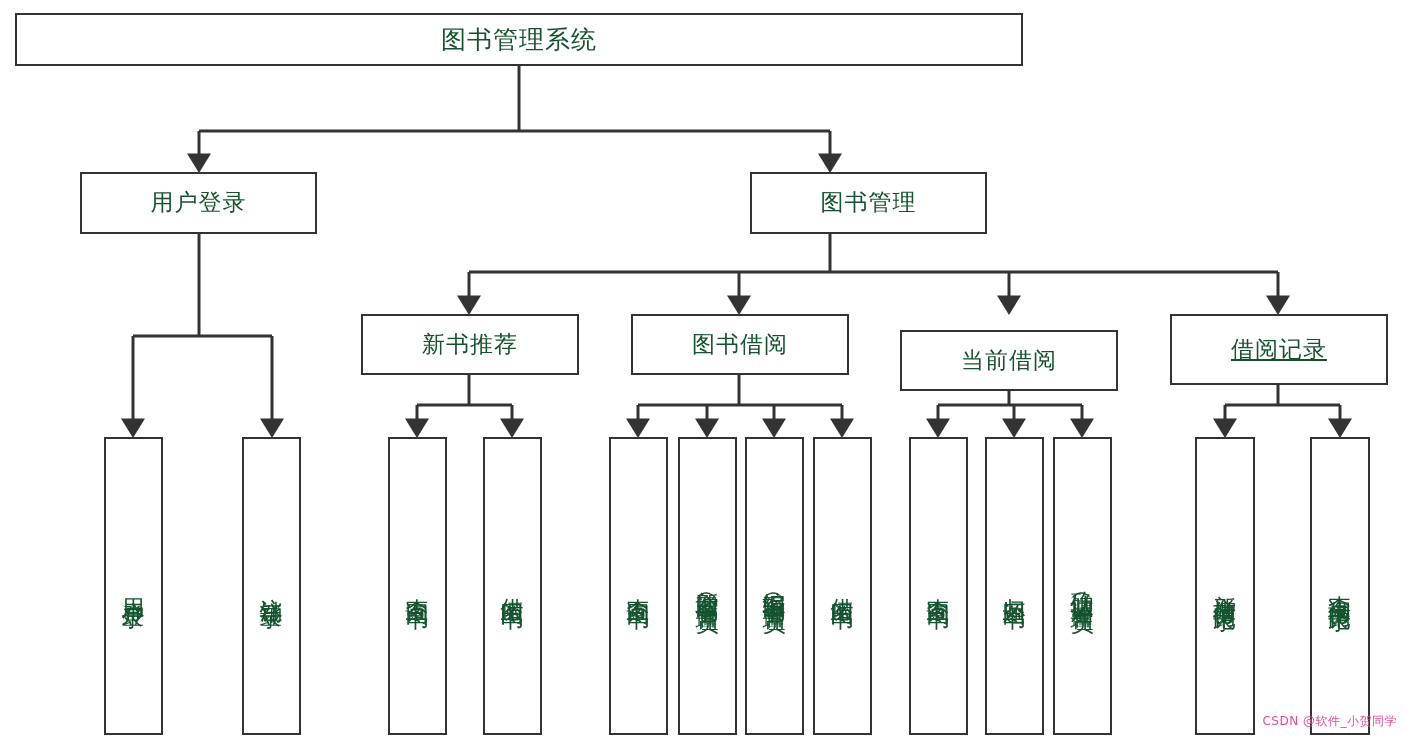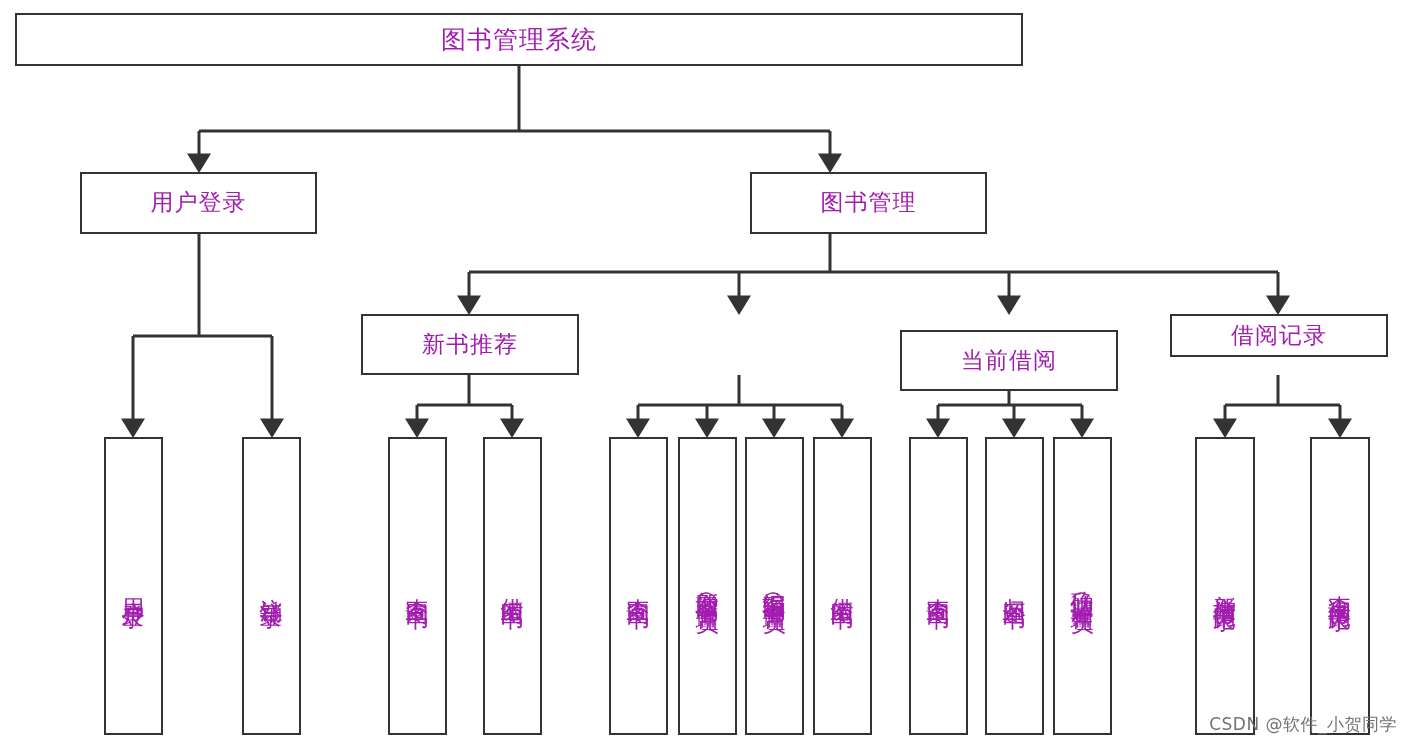--- a/index.html
+++ b/index.html
@@ -26,21 +26,21 @@
     pointer-events: none;
   }
   .node {
     position: absolute;
     box-sizing: border-box;
     background: #ffffff;
     border: 2px solid #333333;
     display: flex;
     align-items: center;
     justify-content: center;
-    color: #a21caf;
+    color: #14532d;
   }
   .node.horiz {
     font-size: 23px;
     line-height: 1.2;
     letter-spacing: 1px;
   }
   .node.vert {
     writing-mode: vertical-rl;
     text-orientation: upright;
     font-size: 23px;
@@ -55,22 +55,22 @@
     writing-mode: vertical-rl;
     text-orientation: upright;
     display: block;
     max-height: 100%;
   }
   #root-node {
     font-size: 25px;
   }
   .watermark {
     position: absolute;
-    font-size: 17px;
-    color: #737373;
+    font-size: 12px;
+    color: #ec4899;
     letter-spacing: 0.5px;
     white-space: nowrap;
   }
 </style>
 </head>
 <body>
 
 <div id="canvas">
 
   <svg class="edges" viewBox="0 0 1405 747">
@@ -130,24 +130,27 @@
   <div class="node horiz" id="l2-0" style="left: 80px; top: 172px; width: 237px; height: 62px;">
     <span>用户登录</span>
   </div>
   <div class="node horiz" id="l2-1" style="left: 710px; top: 172px; width: 237px; height: 62px; margin-left: 40px;">
     <span>图书管理</span>
   </div>
 
   <div class="node horiz" id="l3-0" style="left: 361px; top: 314px; width: 218px; height: 61px; text-align: right;">
     <span>新书推荐</span>
   </div>
+  <div class="node horiz" id="l3-1" style="left: 631px; top: 314px; width: 218px; height: 61px;">
+    <span>图书借阅</span>
+  </div>
   <div class="node horiz" id="l3-2" style="left: 900px; top: 314px; width: 218px; height: 61px; margin-top: 16px;">
     <span>当前借阅</span>
   </div>
-  <div class="node horiz" id="l3-3" style="left: 1170px; top: 314px; width: 218px; height: 43px;">
+  <div class="node horiz" id="l3-3" style="left: 1170px; top: 314px; width: 218px; height: 71px; text-decoration: underline;">
     <span>借阅记录</span>
   </div>
 
   <div class="node vert" id="leaf-0" style="left: 104px; top: 437px; width: 59px; height: 298px;">
     <span class="vlabel">用户登录</span>
   </div>
   <div class="node vert" id="leaf-1" style="left: 242px; top: 437px; width: 59px; height: 298px;">
     <span class="vlabel">注销登录</span>
   </div>
   <div class="node vert" id="leaf-2" style="left: 388px; top: 437px; width: 59px; height: 298px;">

